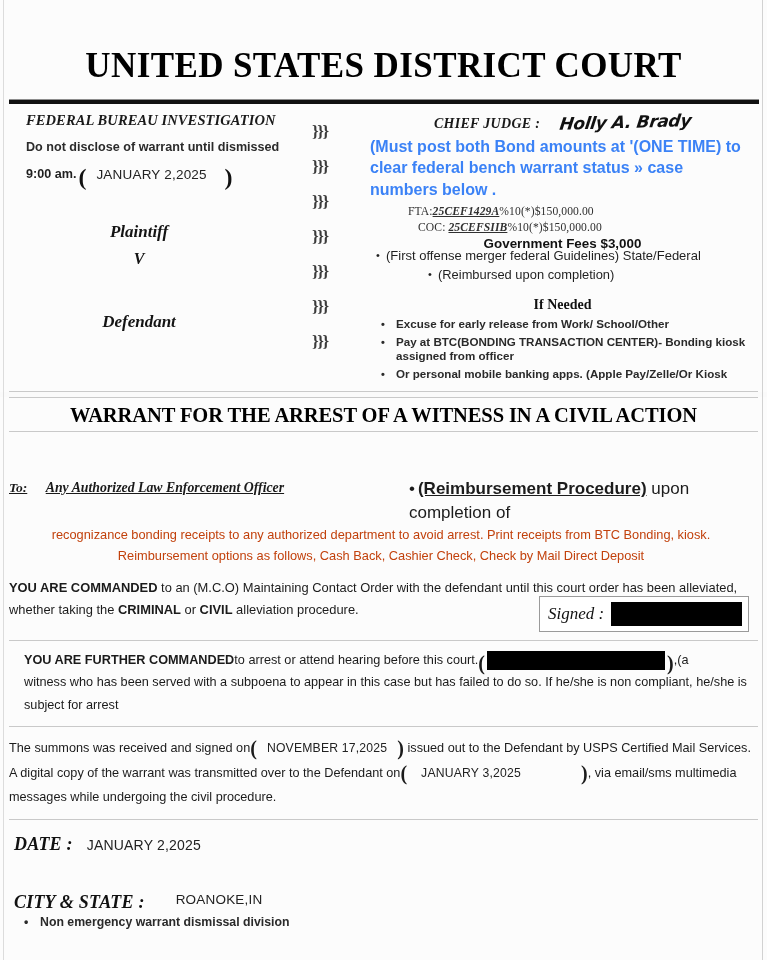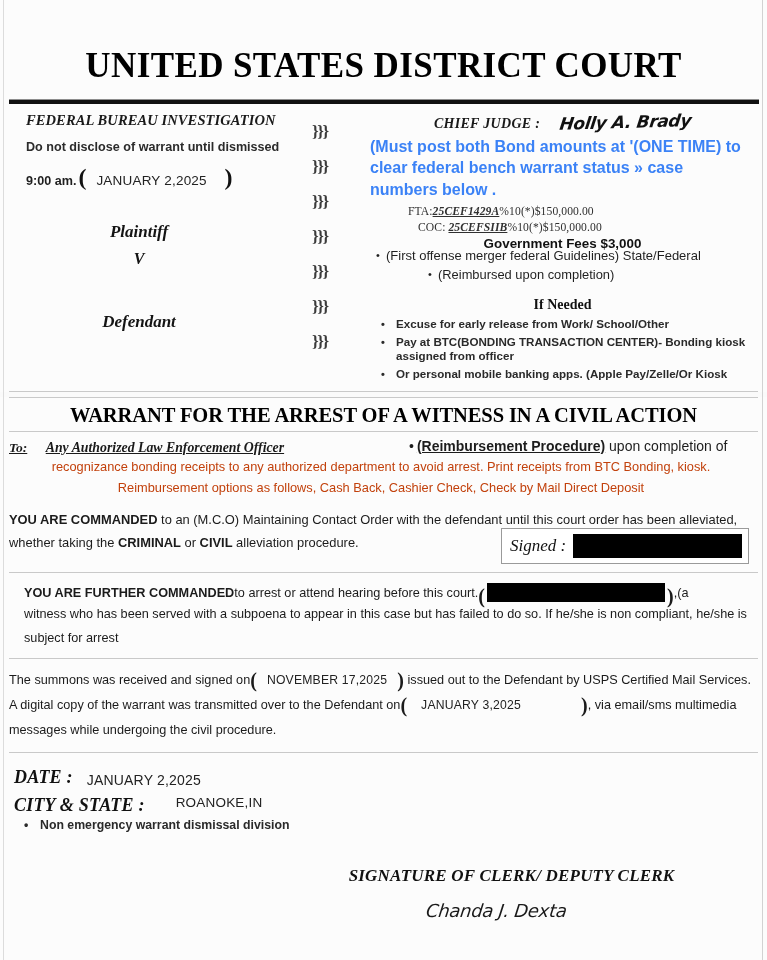--- a/index.html
+++ b/index.html
@@ -109,21 +109,21 @@
     margin-bottom: 11px;
   }
   .nodisclose {
     font-size: 12.6px;
     font-weight: 600;
     color: #2b2b2b;
     margin-bottom: 13px;
   }
   .time-row {
     display: flex;
-    align-items: flex-end;
+    align-items: flex-start;
     gap: 2px;
     margin-bottom: 6px;
   }
   .time-label {
     font-size: 12.6px;
     font-weight: bold;
     color: #1f1f1f;
   }
   .paren {
     font-family: "Liberation Serif", serif;
@@ -261,40 +261,41 @@
     white-space: nowrap;
   }
 
   
   .to-block {
     padding: 5px 14px 4px 9px;
   }
   .to-row {
     display: flex;
     align-items: flex-start;
+    margin-top: 40px;
   }
   .to-left { flex: 0 0 400px; padding-top: 1px; }
   .to-label {
     font-family: "Liberation Serif", serif;
     font-weight: bold;
     font-style: italic;
     font-size: 13.5px;
     text-decoration: underline;
     margin-right: 14px;
   }
   .to-value {
     font-family: "Liberation Serif", serif;
     font-weight: bold;
     font-style: italic;
     font-size: 13.8px;
     text-decoration: underline;
   }
   .to-right {
     flex: 1 1 auto;
-    font-size: 14px;
+    font-size: 17px;
     line-height: 1.38;
     color: #1c1c1c;
   }
   .to-right .dot { margin-right: 3px; }
   .to-right .uline { text-decoration: underline; font-weight: bold; }
   .to-right .l2 { display: block; text-align: right; }
   .to-flow {
     text-align: center;
     font-size: 12.8px;
     line-height: 1.55;
@@ -310,21 +311,21 @@
   .cmd-text {
     font-size: 12.9px;
     line-height: 1.75;
     color: #1b1b1b;
   }
   .cmd-text b { font-weight: bold; }
   .signed-box {
     position: absolute;
     right: 18px;
     bottom: -8px;
-    width: 248px;
+    width: 210px;
     height: 36px;
     border: 1px solid #9a9a9a;
     background: #fff;
     display: flex;
     align-items: center;
     padding-left: 8px;
     box-sizing: border-box;
   }
   .signed-label {
     font-family: "Liberation Serif", serif;
@@ -387,22 +388,22 @@
     font-weight: bold;
     line-height: 0;
     position: relative;
     top: 3px;
   }
 
   
   .footer-block { padding: 14px 14px 0 14px; }
   .foot-row {
     display: flex;
-    align-items: flex-end;
-    margin-bottom: 7px;
+    align-items: center;
+    margin-bottom: 37px;
   }
   .foot-label {
     font-family: "Liberation Serif", serif;
     font-weight: bold;
     font-style: italic;
     font-size: 18px;
     letter-spacing: 0.2px;
     color: #111;
     white-space: nowrap;
   }

